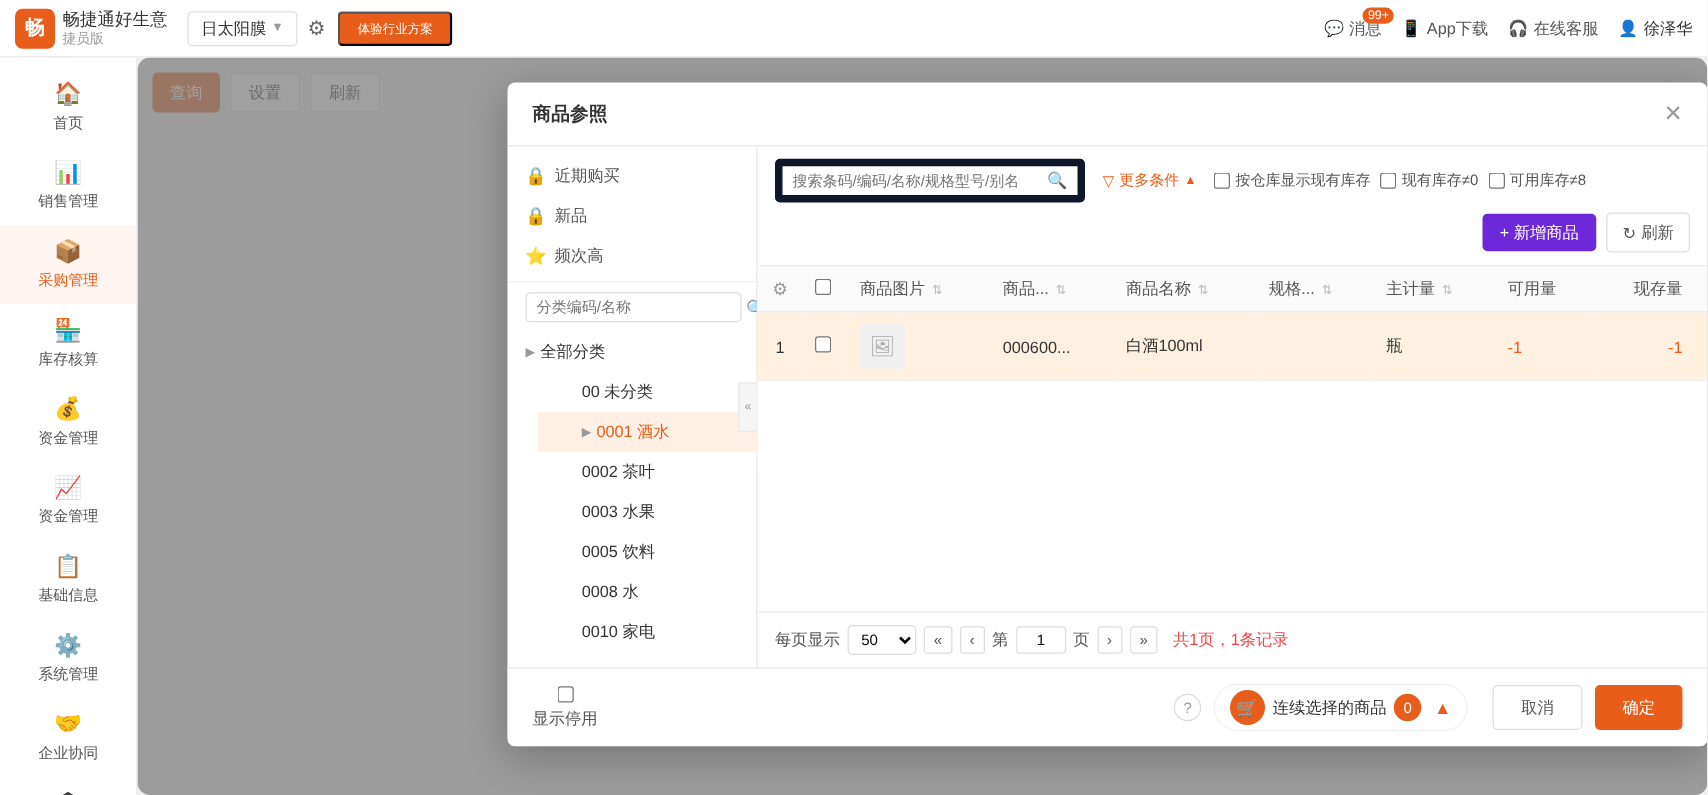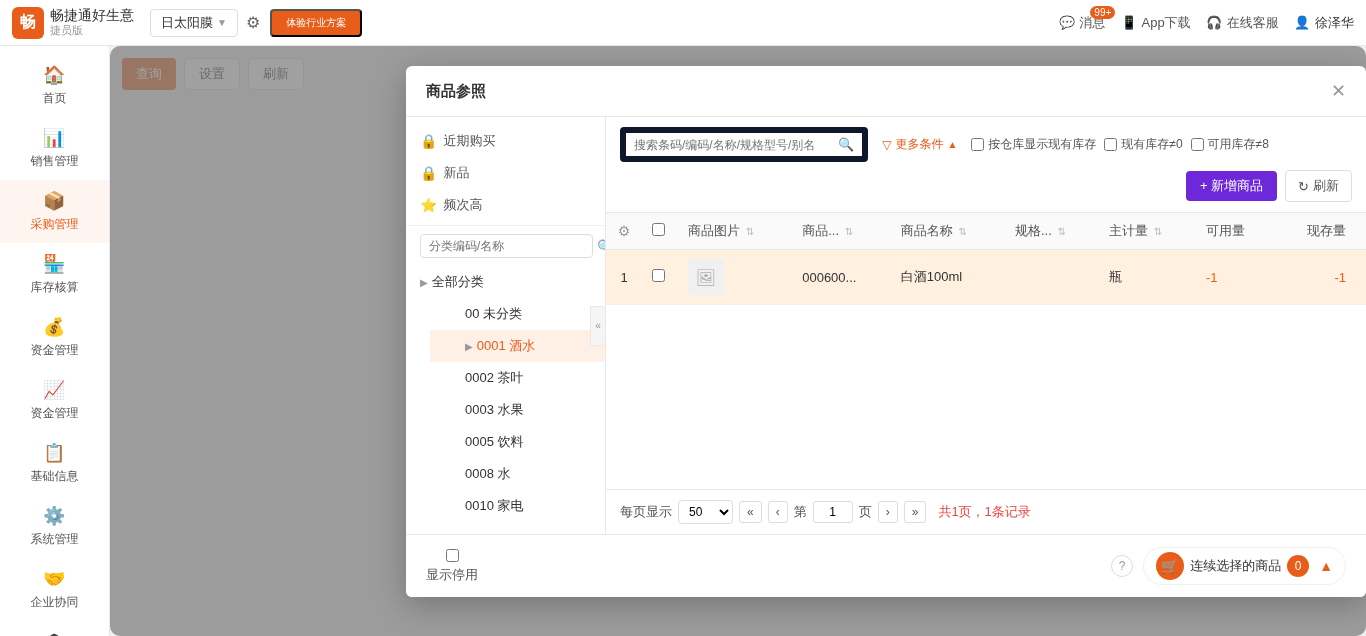--- a/index.html
+++ b/index.html
@@ -733,20 +733,24 @@
           </div>
           <div class="footer-center">
             <div class="help-icon">?</div>
             <div class="cart-area">
               <div class="cart-icon">🛒</div>
               <span class="cart-text">连续选择的商品</span>
               <div class="cart-count">0</div>
               <span class="cart-collapse">▲</span>
             </div>
           </div>
+          <div class="footer-right">
+            <button class="btn-cancel">取消</button>
+            <button class="btn-confirm">确定</button>
+          </div>
         </div>
 
       </div>
     </div>
 
   </div>
 
 </div>
 
 </body></html>

